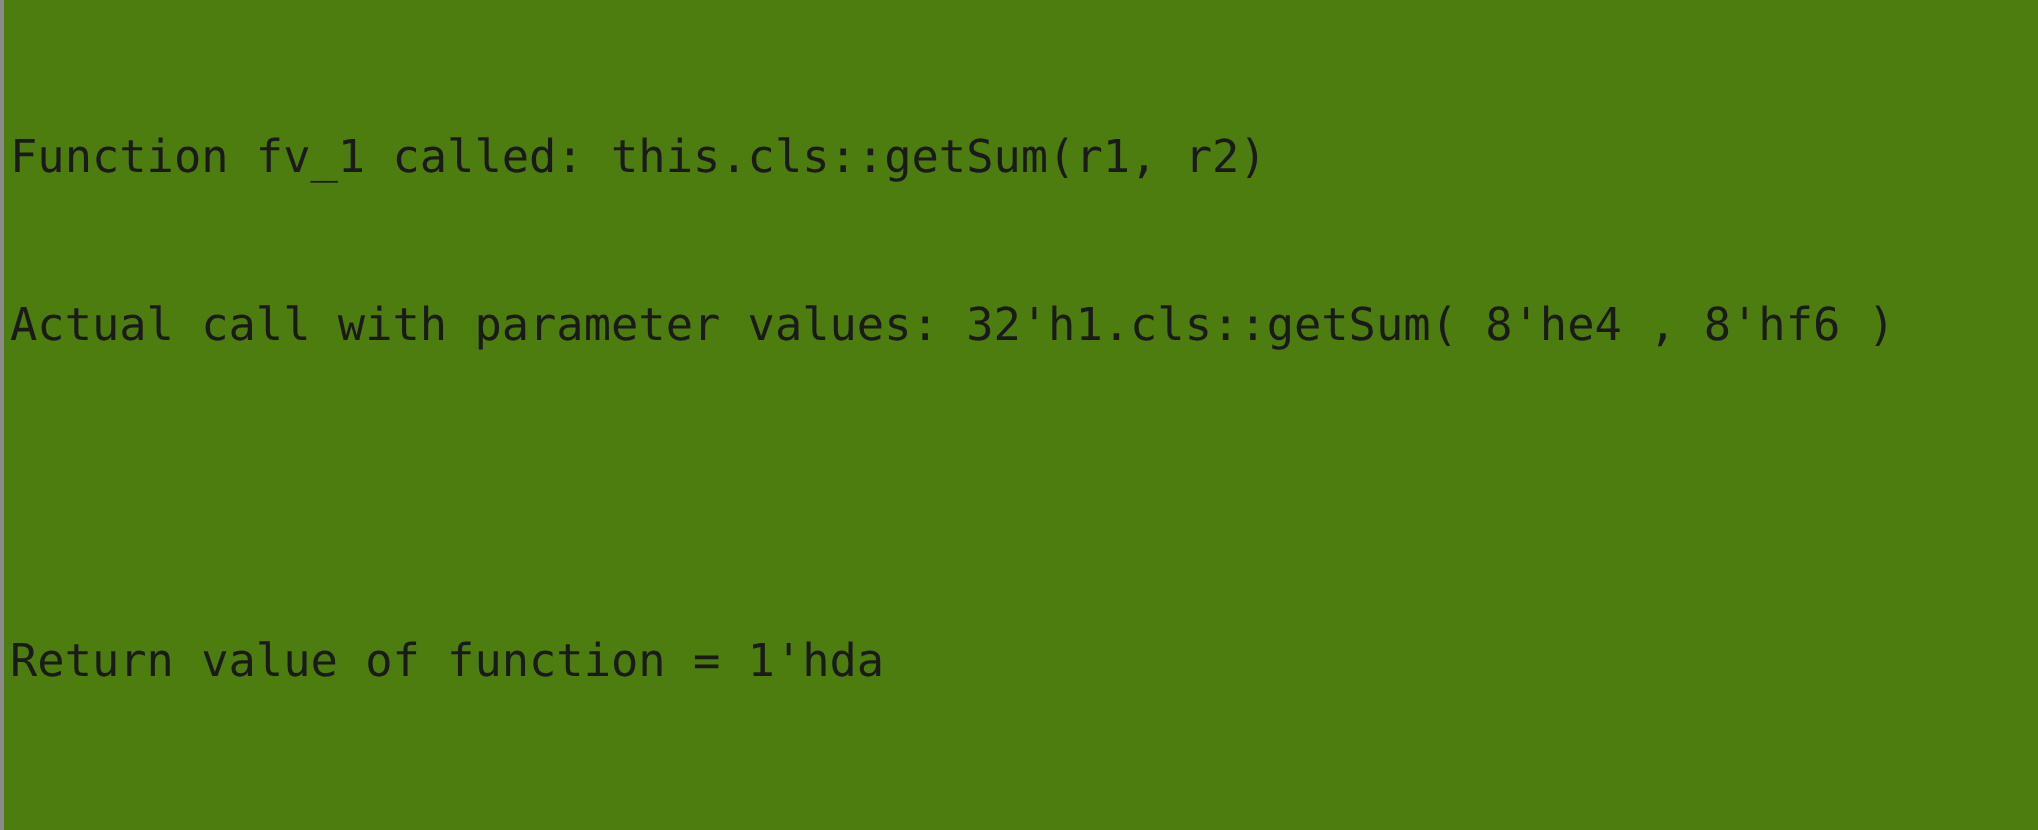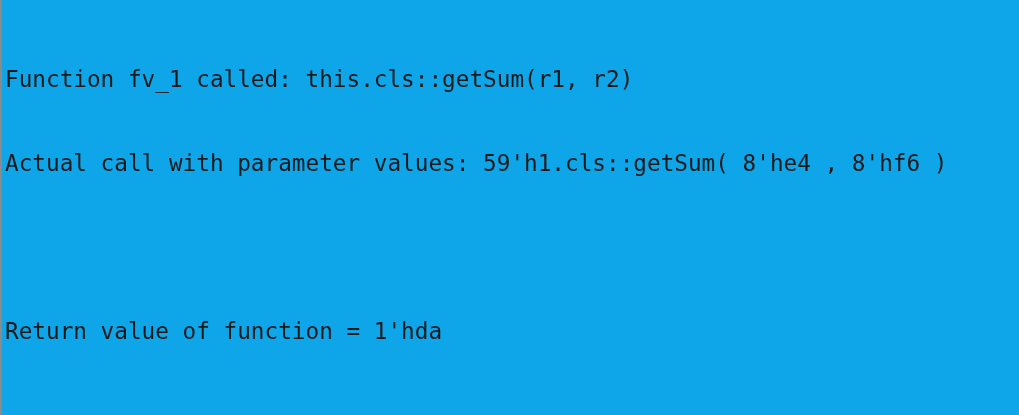--- a/index.html
+++ b/index.html
@@ -12,21 +12,21 @@
       height: 415px;
       overflow: hidden;
       position: relative;
     }
     .frame {
       position: absolute;
       left: 0;
       top: 0;
       width: 1019px;
       height: 415px;
-      background: #0ea5e9;
+      background: #4d7c0f;
       border-left: 2px solid #8a8a8a;
       box-sizing: border-box;
     }
     .code {
       position: absolute;
       left: 3px;
       top: 9px;
       margin: 0;
       font-family: "DejaVu Sans Mono", monospace;
       font-size: 22.7px;
@@ -38,21 +38,21 @@
       display: block;
       height: 28px;
     }
   </style>
 </head>
 <body>
 
 <div class="frame">
   <div class="code">
     <span class="line">Function fv_1 called: this.cls::getSum(r1, r2)</span>
-    <span class="line">Actual call with parameter values: 59'h1.cls::getSum( 8'he4 , 8'hf6 )</span>
+    <span class="line">Actual call with parameter values: 32'h1.cls::getSum( 8'he4 , 8'hf6 )</span>
     <span class="line"></span>
     <span class="line">Return value of function = 1'hda</span>
     <span class="line"></span>
     
     
     
     
     
     
     

